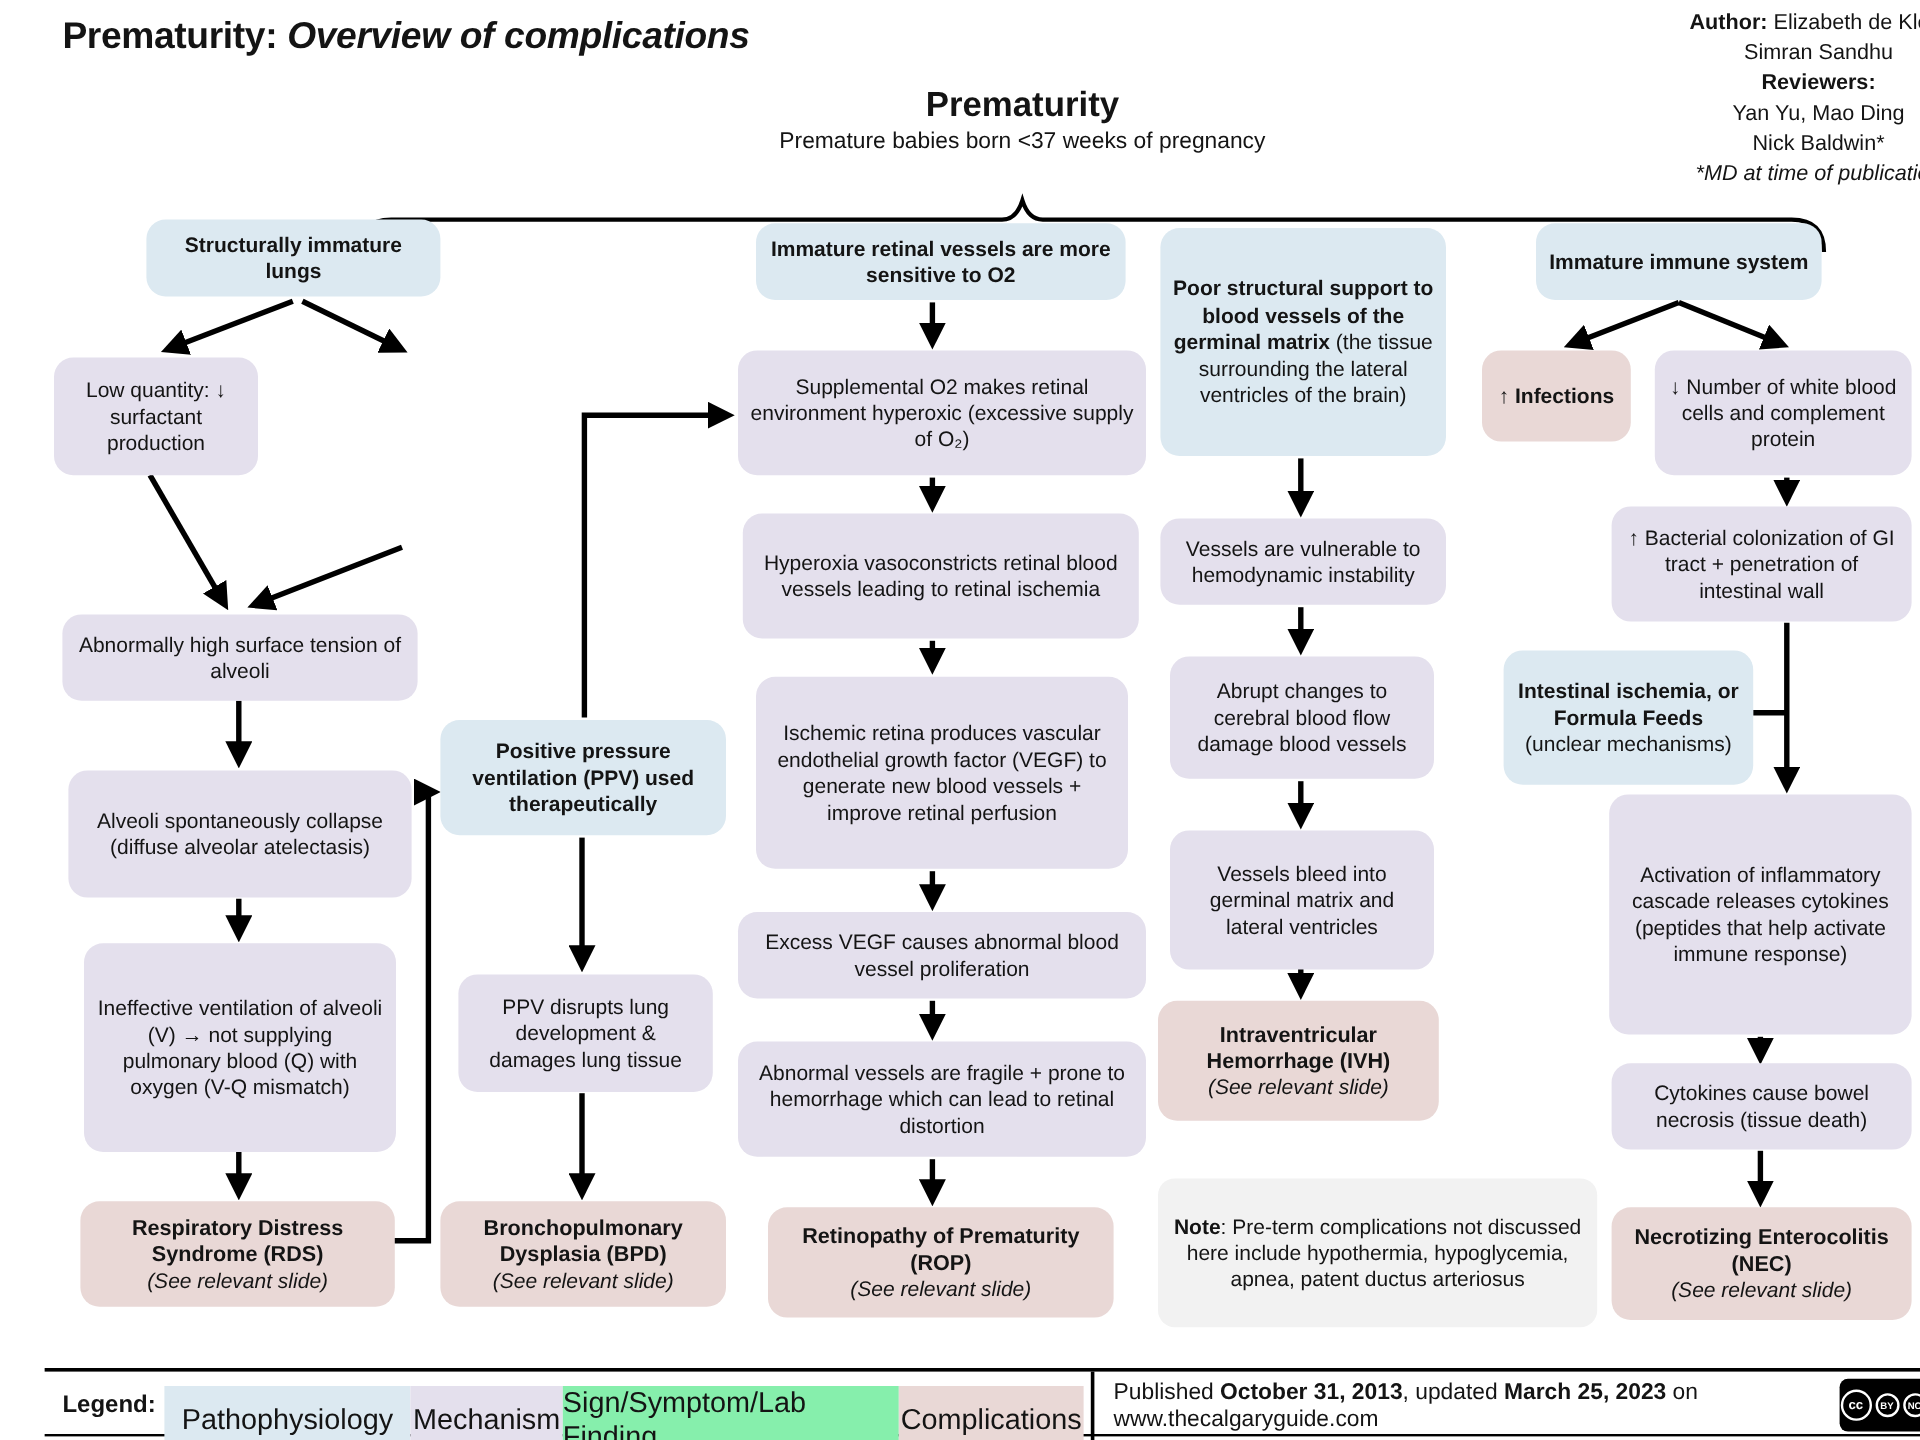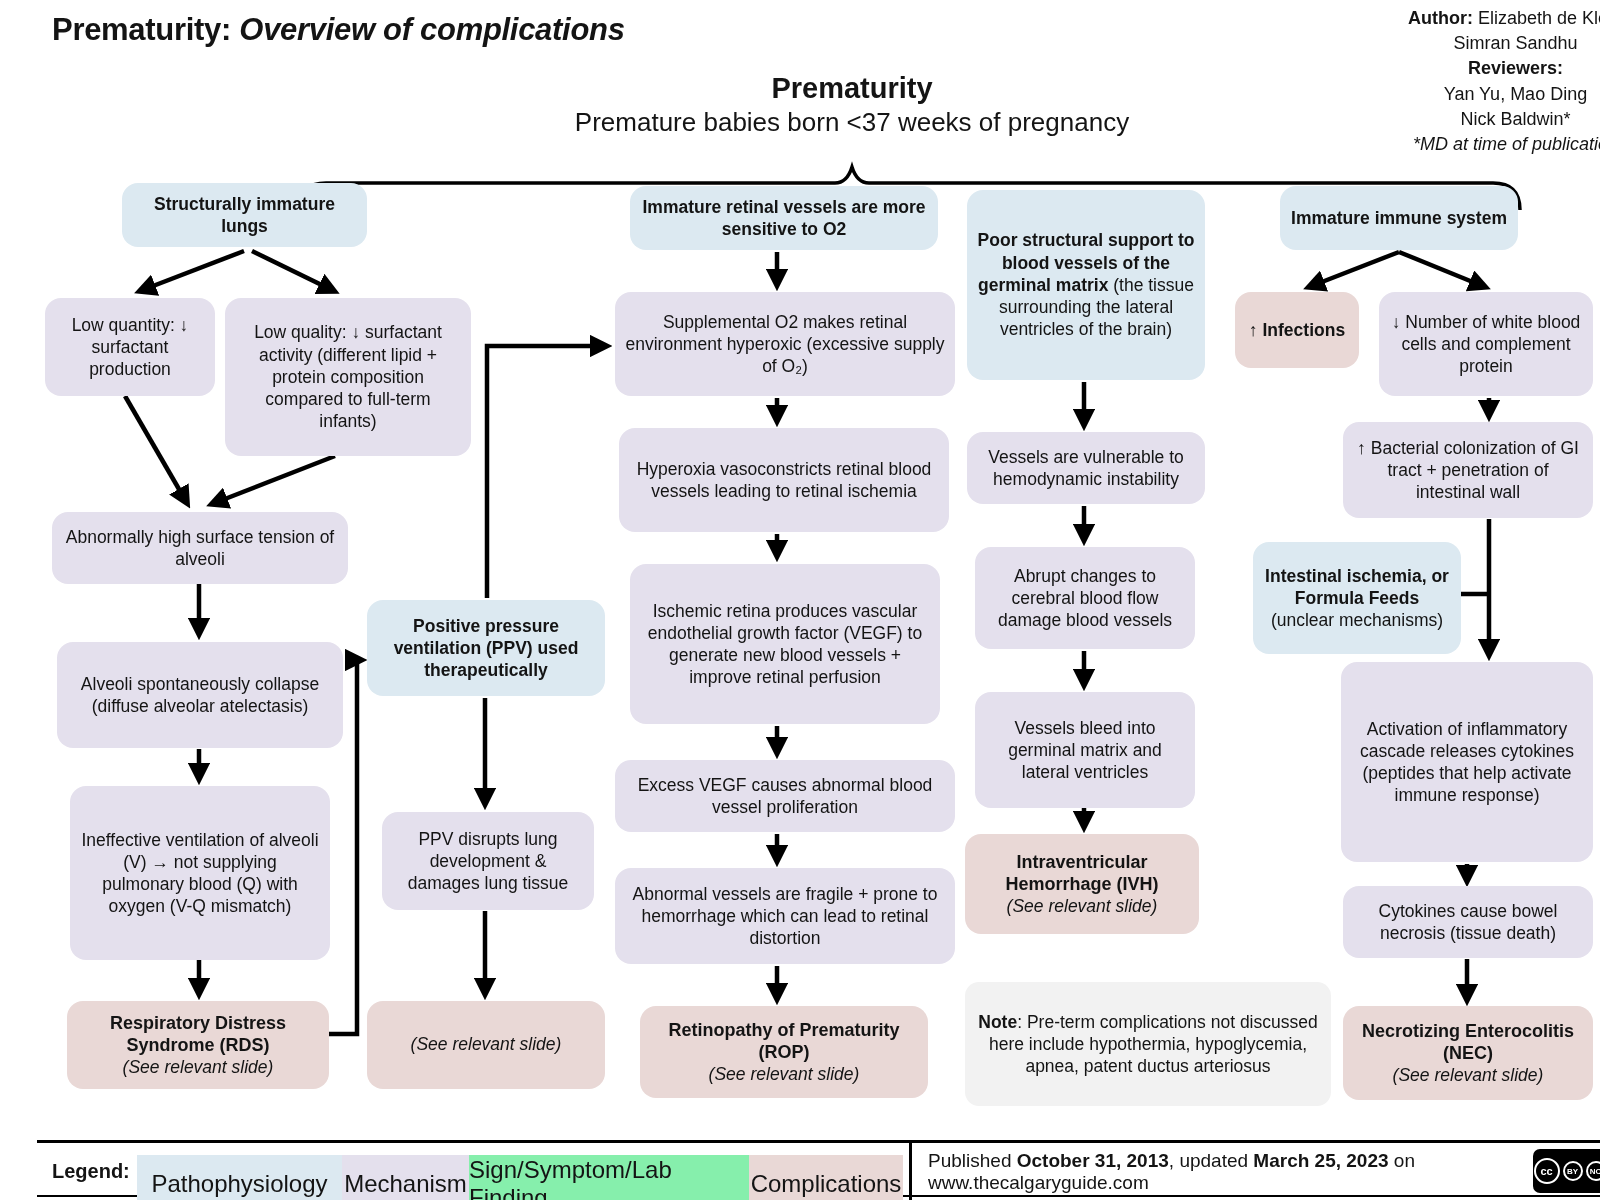--- a/index.html
+++ b/index.html
@@ -16,21 +16,21 @@
   .b{font-weight:bold;}
   .i{font-style:italic;}
   .boldbox{font-weight:bold;}
   .inline{display:inline;}
   .name{font-weight:bold;font-size:18px;line-height:1.25;}
   .slide{font-style:italic;font-size:17.5px;line-height:1.25;}
   .page-title{position:absolute;left:15px;top:12px;font-size:31px;font-weight:bold;letter-spacing:-0.3px;}
   .credits{position:absolute;right:14px;top:6px;text-align:center;font-size:18px;line-height:1.4;}
   .root-head{position:absolute;left:465px;top:72px;width:700px;text-align:center;}
   .root-head .rt{font-size:29px;font-weight:bold;}
-  .root-head .rs{font-size:26px;margin-top:2px;}
+  .root-head .rs{font-size:19px;margin-top:2px;}
   .footer{position:absolute;left:0;top:1140px;width:1600px;height:57px;border-top:3px solid #000;
           border-bottom:2px solid #000;box-sizing:border-box;background:#fff;}
   .legend-label{position:absolute;left:15px;top:0;height:57px;display:flex;align-items:center;
           font-size:20px;font-weight:bold;}
   .sw{position:absolute;top:12px;height:57px;display:flex;align-items:center;justify-content:center;
           font-size:24px;}
   .pubbox{position:absolute;left:872px;top:0;height:57px;border-left:3px solid #000;width:728px;
           display:flex;align-items:center;padding-left:16px;box-sizing:border-box;font-size:19px;}
   .ccbadge{position:absolute;right:8px;top:6px;width:96px;height:44px;background:#000;border-radius:7px;
           display:flex;align-items:center;justify-content:center;gap:3px;}
@@ -99,23 +99,20 @@
     <div class="rt">Prematurity</div>
     <div class="rs">Premature babies born &lt;37 weeks of pregnancy</div>
   </div>
 
   <div class="box patho boldbox" style="left:85px;top:183px;width:245px;height:64px">
       <span>Structurally immature lungs</span>
     </div>
   <div class="box mech" style="left:8px;top:298px;width:170px;height:98px">
       <span>Low quantity: ↓ surfactant production</span>
     </div>
-  <div class="box mech" style="left:188px;top:298px;width:246px;height:158px">
-      <span>Low quality: ↓ surfactant activity (different lipid + protein composition compared to full-term infants)</span>
-    </div>
   <div class="box mech" style="left:15px;top:512px;width:296px;height:72px">
       <span>Abnormally high surface tension of alveoli</span>
     </div>
   <div class="box mech" style="left:20px;top:642px;width:286px;height:106px">
       <span>Alveoli spontaneously collapse (diffuse alveolar atelectasis)</span>
     </div>
   <div class="box mech" style="left:33px;top:786px;width:260px;height:174px">
       <span>Ineffective ventilation of alveoli (V) → not supplying pulmonary blood (Q) with oxygen (V-Q mismatch)</span>
     </div>
   <div class="box comp" style="left:30px;top:1001px;width:262px;height:88px">
@@ -123,20 +120,21 @@
     <div class="slide">(See relevant slide)</div>
   </div>
 
   <div class="box patho boldbox" style="left:330px;top:600px;width:238px;height:96px">
       <span>Positive pressure ventilation (PPV) used therapeutically</span>
     </div>
   <div class="box mech" style="left:345px;top:812px;width:212px;height:98px">
       <span>PPV disrupts lung development &amp; damages lung tissue</span>
     </div>
   <div class="box comp" style="left:330px;top:1001px;width:238px;height:88px">
+    <div class="name">Bronchopulmonary Dysplasia (BPD)</div>
     <div class="slide">(See relevant slide)</div>
   </div>
 
   <div class="box patho boldbox" style="left:593px;top:186px;width:308px;height:64px">
       <span>Immature retinal vessels are more sensitive to O2</span>
     </div>
   <div class="box mech" style="left:578px;top:292px;width:340px;height:104px">
       <span>Supplemental O2 makes retinal environment hyperoxic (excessive supply of O₂)</span>
     </div>
   <div class="box mech" style="left:582px;top:428px;width:330px;height:104px">

